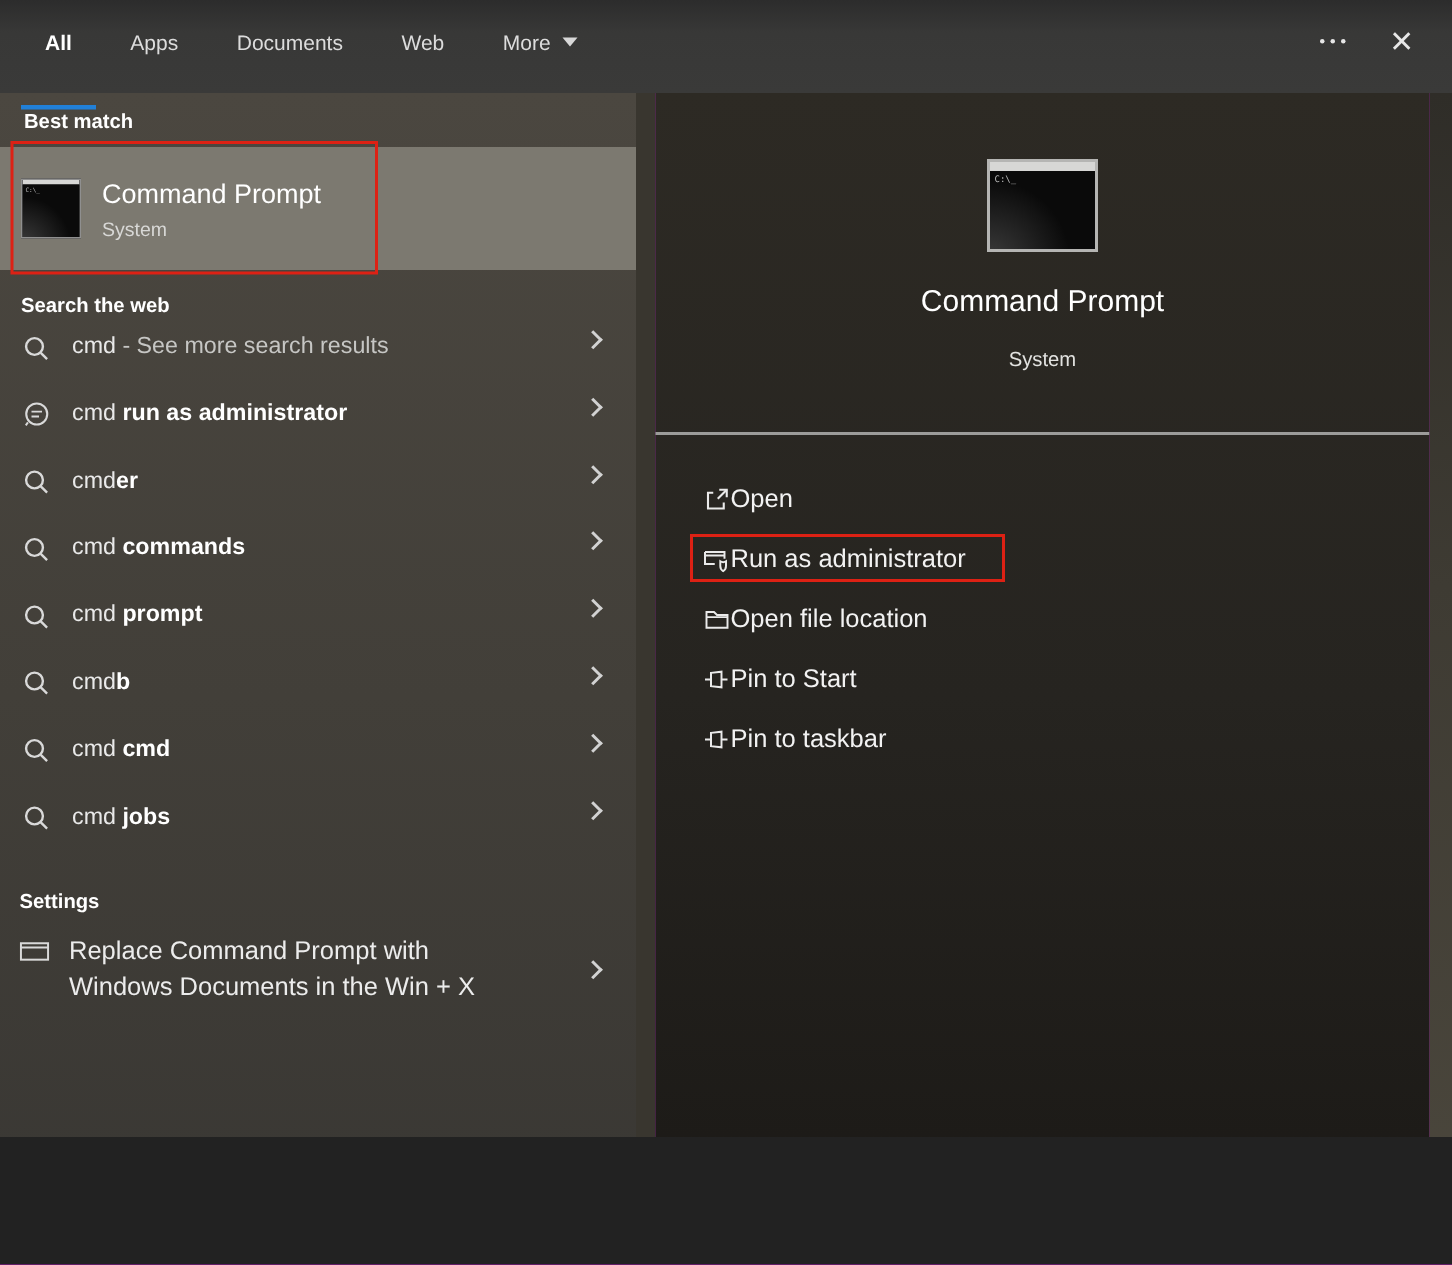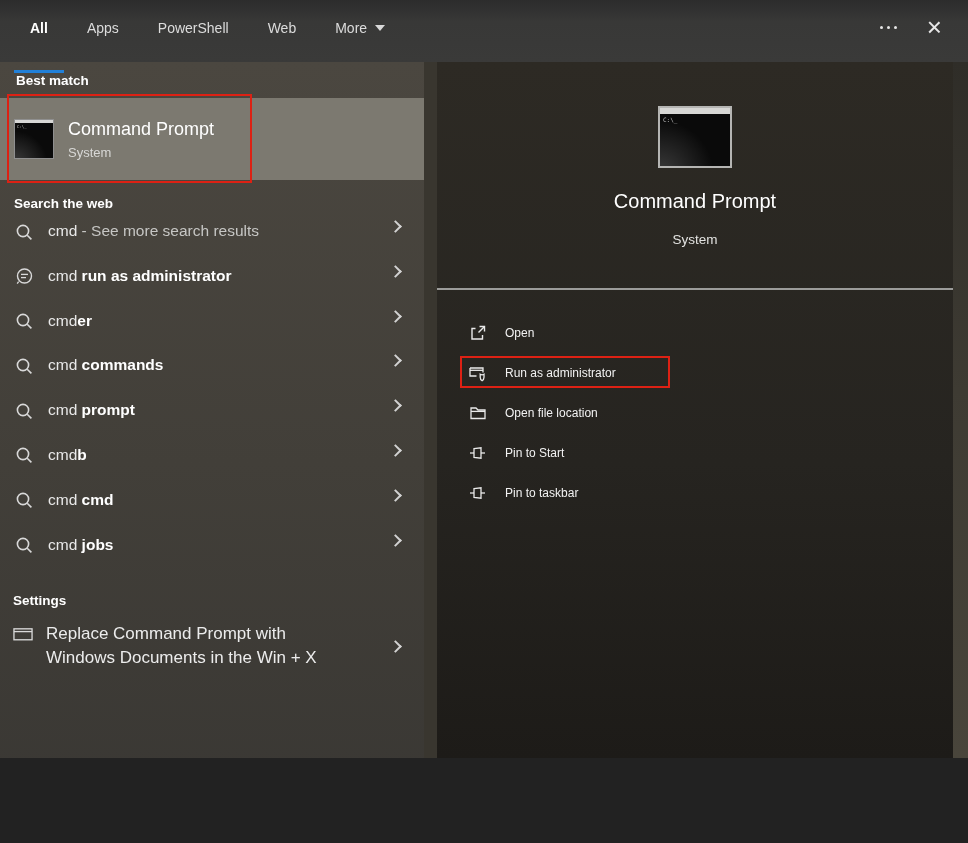--- a/index.html
+++ b/index.html
@@ -73,21 +73,21 @@
   .cmdicon-lg { width:74px; height:62px; border:2px solid #b5b5b3; }
   .cmdicon-lg .cbar { height:6px; }
   .cmdicon-lg .cbody { top:6px; }
   .cmdicon-lg .cprompt { font-size:6px; left:3px; top:8px; }
   .preview-title { position:absolute; top:128px; width:100%; text-align:center; color:#ffffff; font-size:20px; }
   .preview-sub { position:absolute; top:170px; width:100%; text-align:center; color:#e2e2e0; font-size:13.5px; }
   .divider { position:absolute; top:226px; left:0; width:100%; height:2px; background:#9c9c9a; }
   .actions { position:absolute; top:251px; left:0; width:100%; }
   .action-row { height:40px; display:flex; align-items:center; padding-left:31px; }
   .aicon { width:19px; height:19px; display:flex; align-items:center; justify-content:center; flex:none; }
-  .alabel { margin-left:18px; color:#f2f2f2; font-size:12px; }
+  .alabel { color:#f2f2f2; font-size:17px; }
 
   
   .taskbar { position:absolute; left:0; top:792px; width:968px; height:51px; background:#1d3a4c; border-top:1px solid #10283a; z-index:2; }
   .searchbox { position:absolute; left:0; top:2px; width:358px; height:45px; background:#ffffff; border:1px solid #5f5f5f; display:flex; align-items:center; padding-left:14px; }
   .searchbox input { border:none; outline:none; background:transparent; font-family:"Liberation Sans","DejaVu Sans",sans-serif; font-size:15px; color:#1b1b1b; margin-left:12px; width:160px; }
   .tb-icons { position:absolute; left:356px; top:0; height:51px; display:flex; }
   .tb-cell { width:60px; height:51px; position:relative; display:flex; align-items:center; justify-content:center; }
   .tb-cell.active { background:#c1712e; }
   .tb-underline { position:absolute; bottom:0; left:50%; transform:translateX(-50%); width:52px; height:3px; background:#5ea9d9; }
   .tb-cell.active .tb-underline { background:#f6921e; }
@@ -113,21 +113,21 @@
   <div class="topbar">
     <div class="tabs">
       <div class="tab selected" style="position:relative;">
         <span>All</span>
         <span class="tab-underline"></span>
       </div>
       <div class="tab">
         <span>Apps</span>
       </div>
       <div class="tab">
-        <span>PowerShell</span>
+        <span>Documents</span>
       </div>
       <div class="tab">
         <span>Web</span>
       </div>
       <div class="tab">
         <span>More</span>
         <span class="dd-arrow"></span>
       </div>
     </div>
     <div class="topbar-right">

